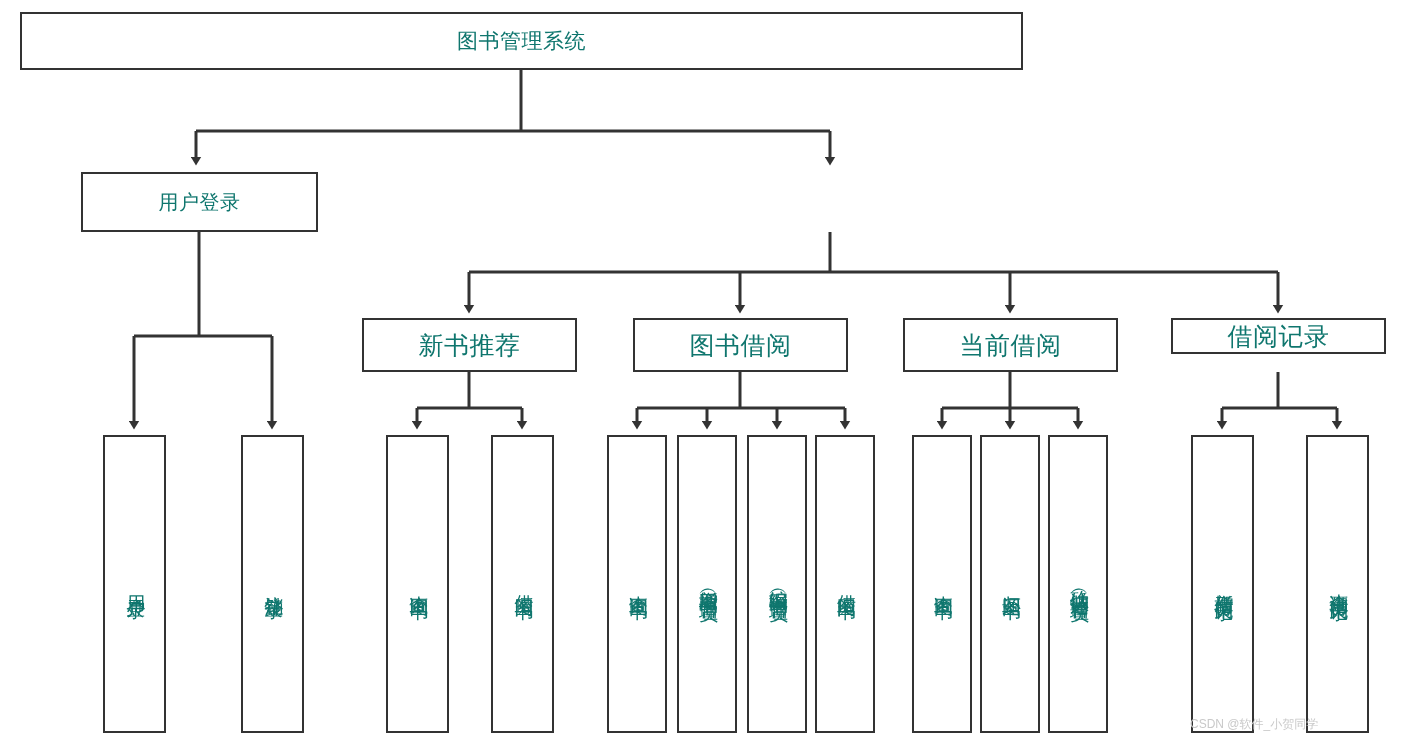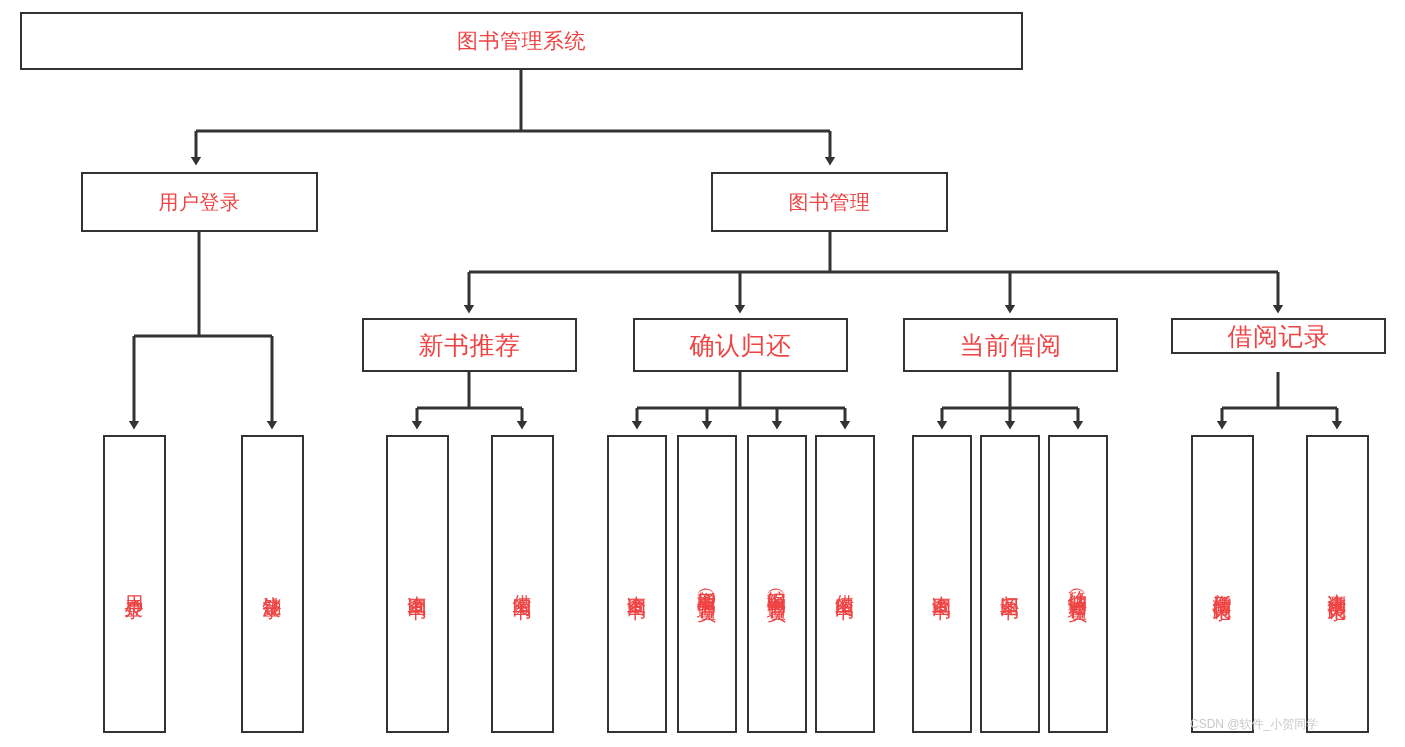--- a/index.html
+++ b/index.html
@@ -29,23 +29,24 @@
     position: absolute;
     box-sizing: border-box;
     background: #ffffff;
     border: 2px solid #333333;
     display: flex;
     align-items: center;
     justify-content: center;
     z-index: 3;
   }
   .node-label {
-    color: #ef4444;
+    color: #0f766e;
     white-space: nowrap;
     letter-spacing: 0.5px;
+    font-family: Liberation Mono, monospace;
   }
   .node.level-root .node-label {
     font-size: 21px;
   }
   .node.level-1 .node-label {
     font-size: 20px;
   }
   .node.level-2 .node-label {
     font-size: 25px;
   }
@@ -138,30 +139,27 @@
   </svg>
 
   <div class="node level-root" style="left:20px; top:12px; width:1003px; height:58px;">
     <span class="node-label">图书管理系统</span>
   </div>
 
   <div class="node level-1" style="left:81px; top:172px; width:237px; height:60px;">
     <span class="node-label">用户登录</span>
   </div>
 
-  <div class="node level-1" style="left:711px; top:172px; width:237px; height:60px;">
-    <span class="node-label">图书管理</span>
-  </div>
 
   <div class="node level-2" style="left:362px; top:318px; width:215px; height:54px;">
     <span class="node-label">新书推荐</span>
   </div>
 
   <div class="node level-2" style="left:633px; top:318px; width:215px; height:54px;">
-    <span class="node-label">确认归还</span>
+    <span class="node-label">图书借阅</span>
   </div>
 
   <div class="node level-2" style="left:903px; top:318px; width:215px; height:54px;">
     <span class="node-label">当前借阅</span>
   </div>
 
   <div class="node level-2" style="left:1171px; top:318px; width:215px; height:36px;">
     <span class="node-label">借阅记录</span>
   </div>
 

